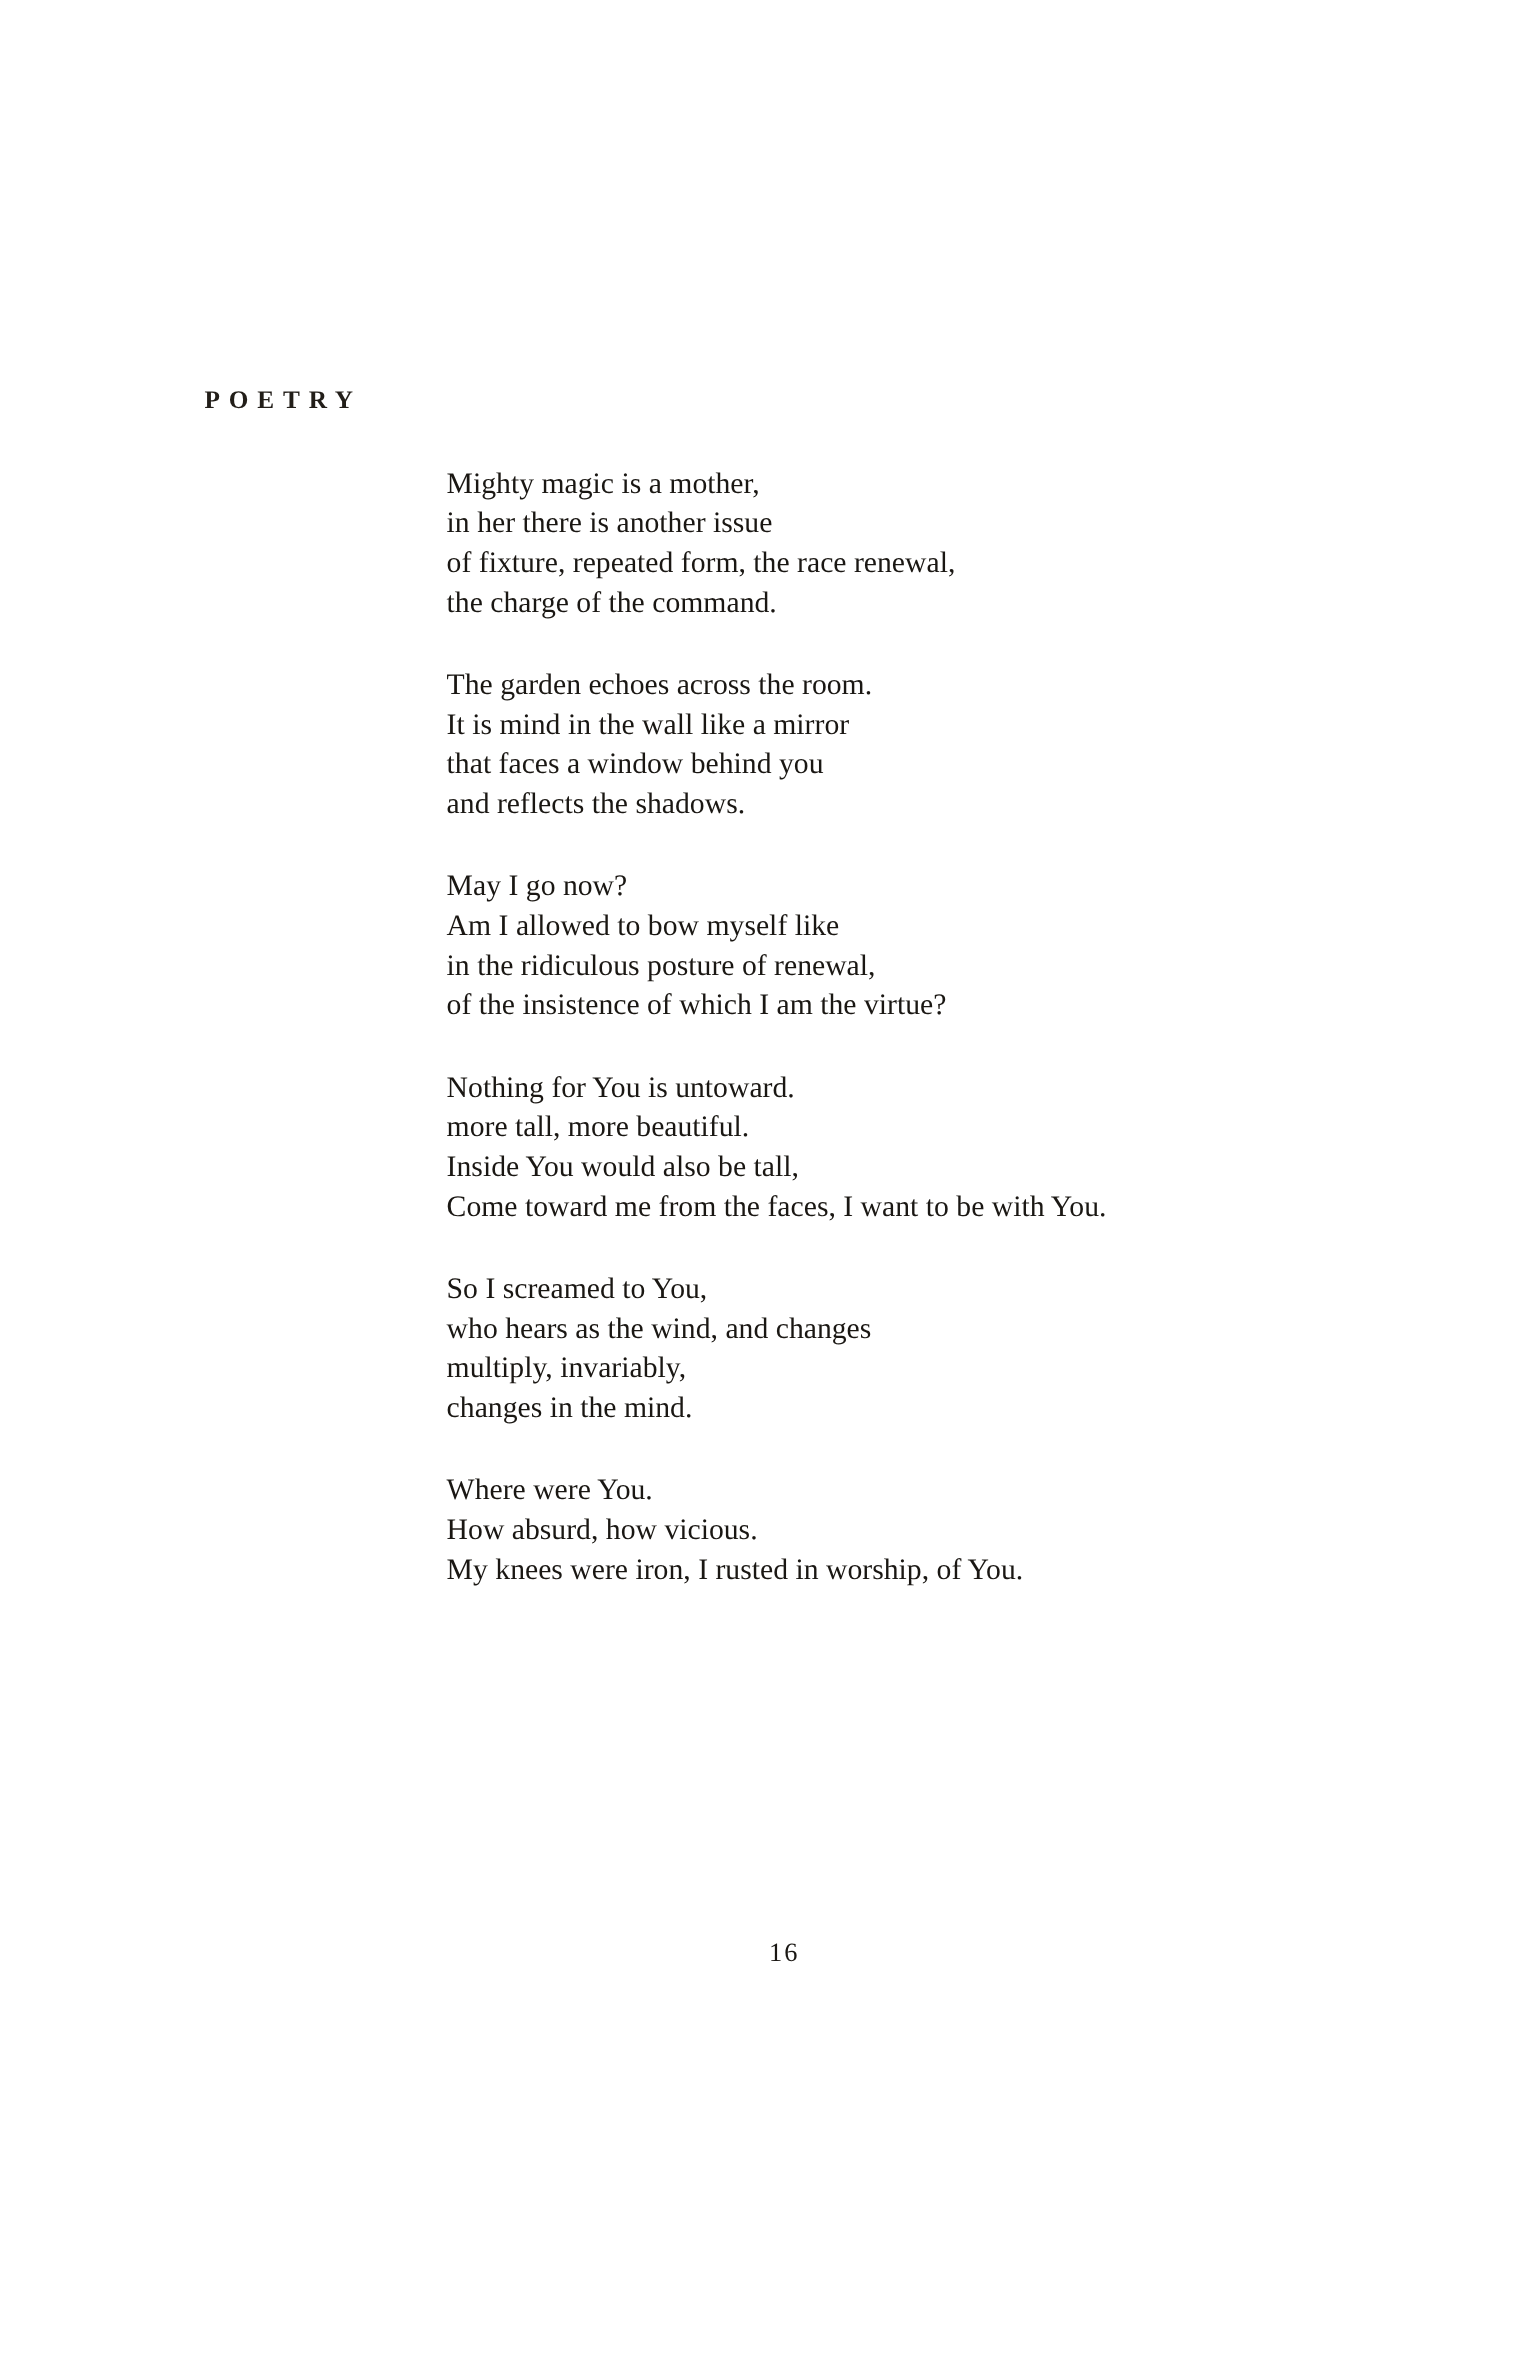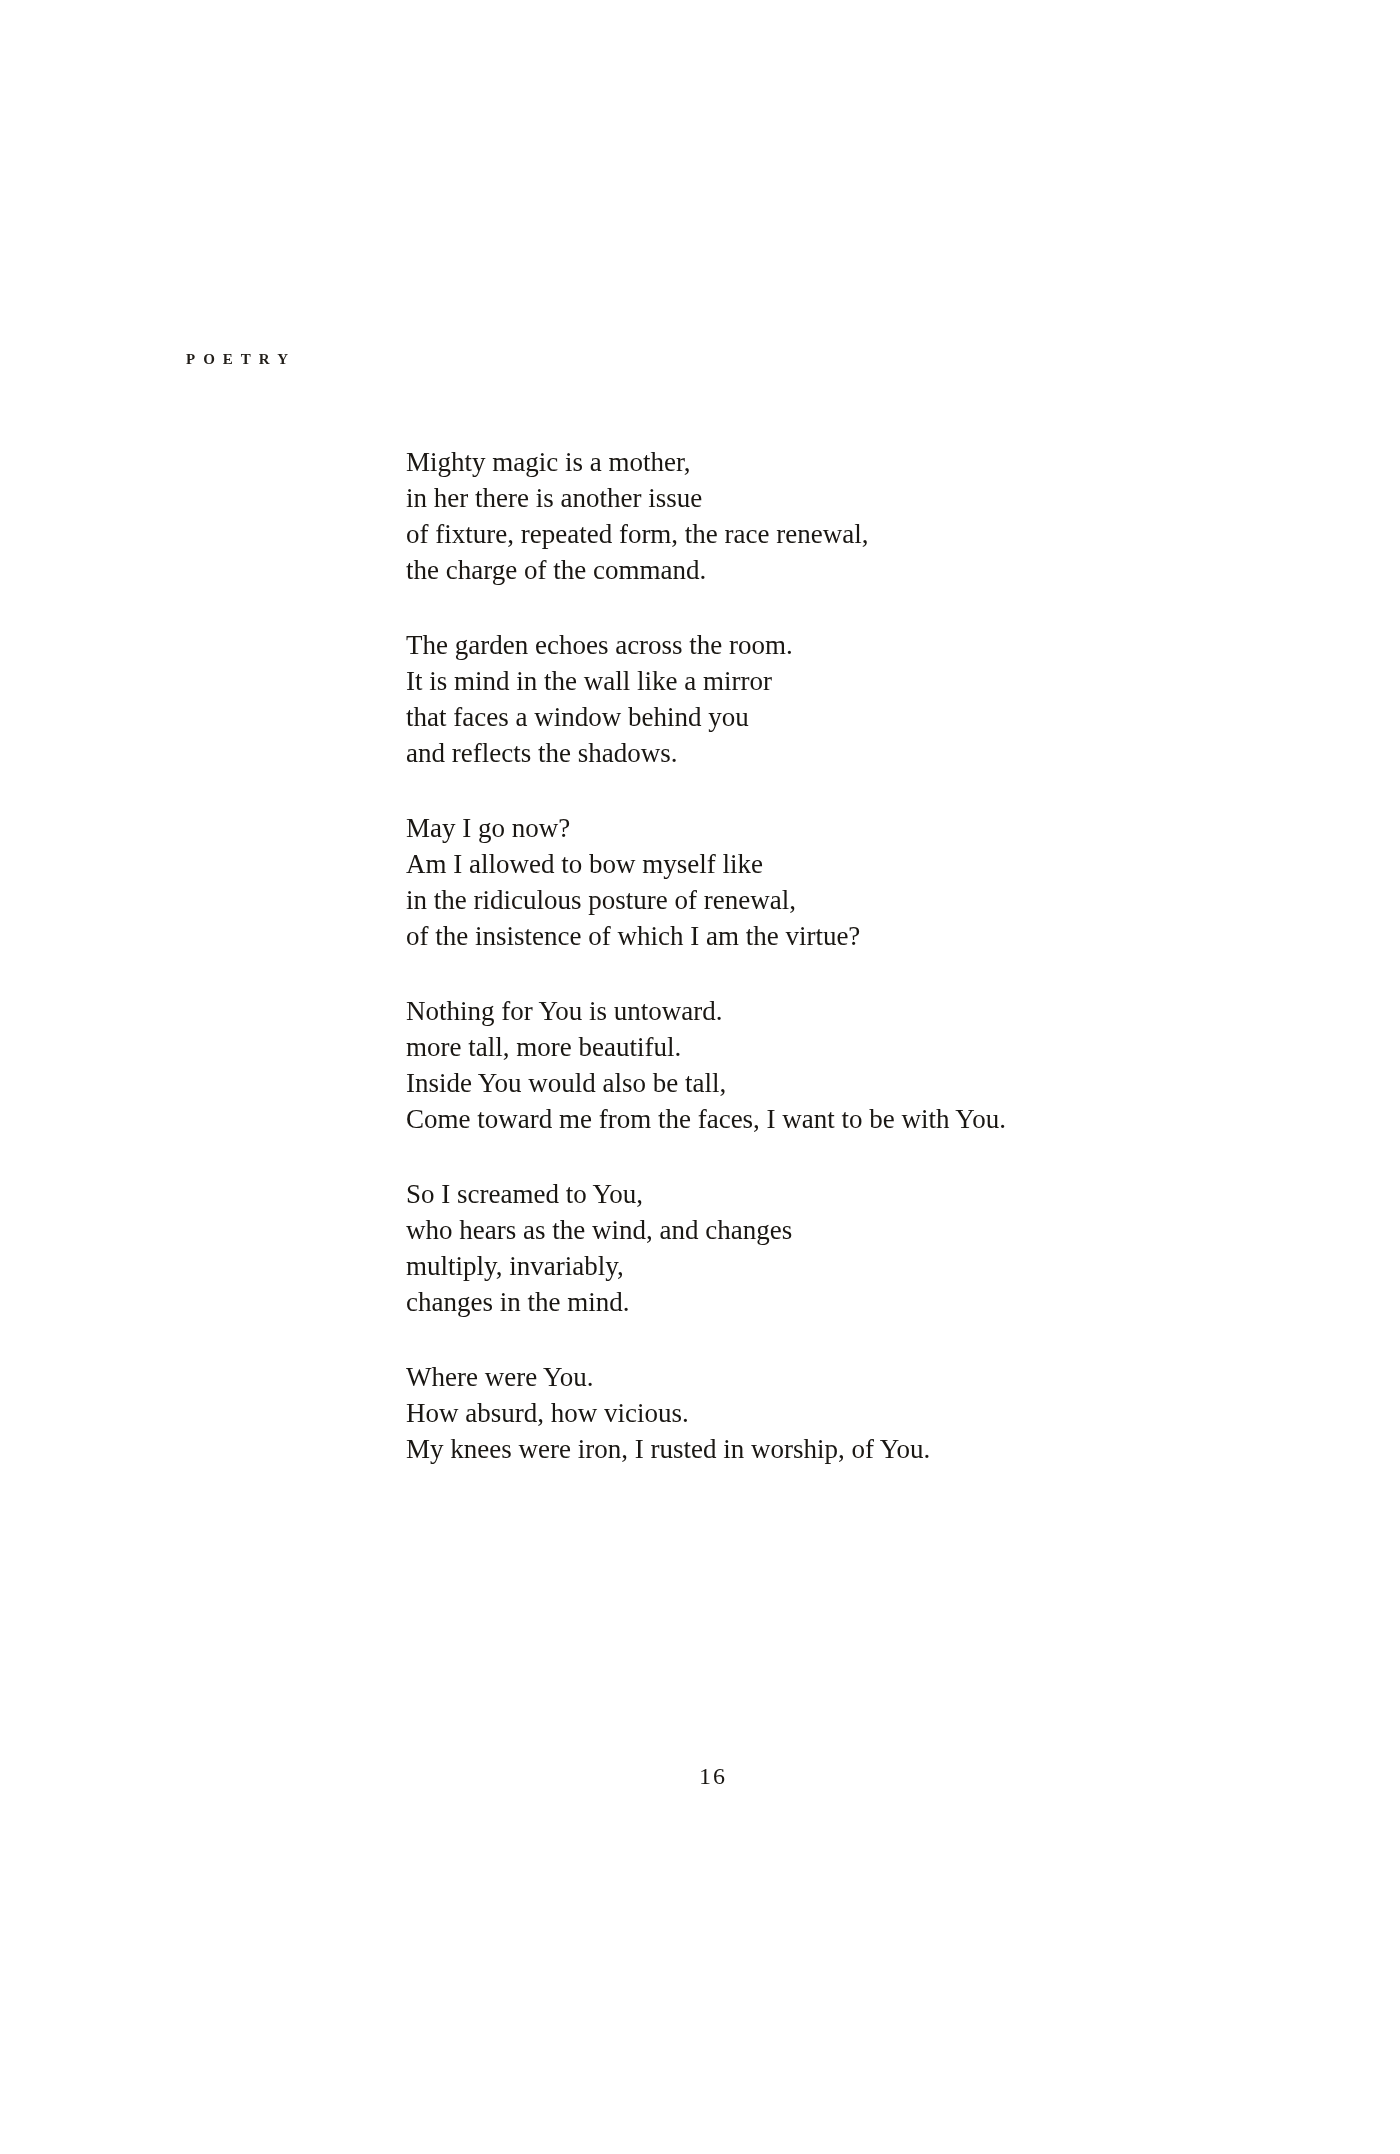--- a/index.html
+++ b/index.html
@@ -13,29 +13,29 @@
     height: 2154px;
     background: #ffffff;
     font-family: "Liberation Serif", serif;
     color: #1a1713;
     overflow: hidden;
   }
   .running-head {
     position: absolute;
     left: 186px;
     top: 351px;
-    font-size: 15px;
+    font-size: 23px;
     font-weight: 700;
     letter-spacing: 8px;
     color: #221e19;
   }
   .poem {
     position: absolute;
     left: 406px;
-    top: 444px;
+    top: 421px;
   }
   .stanza {
     margin: 0 0 39px 0;
   }
   .line {
     font-size: 27px;
     line-height: 36px;
     white-space: nowrap;
     color: #1a1713;
   }

